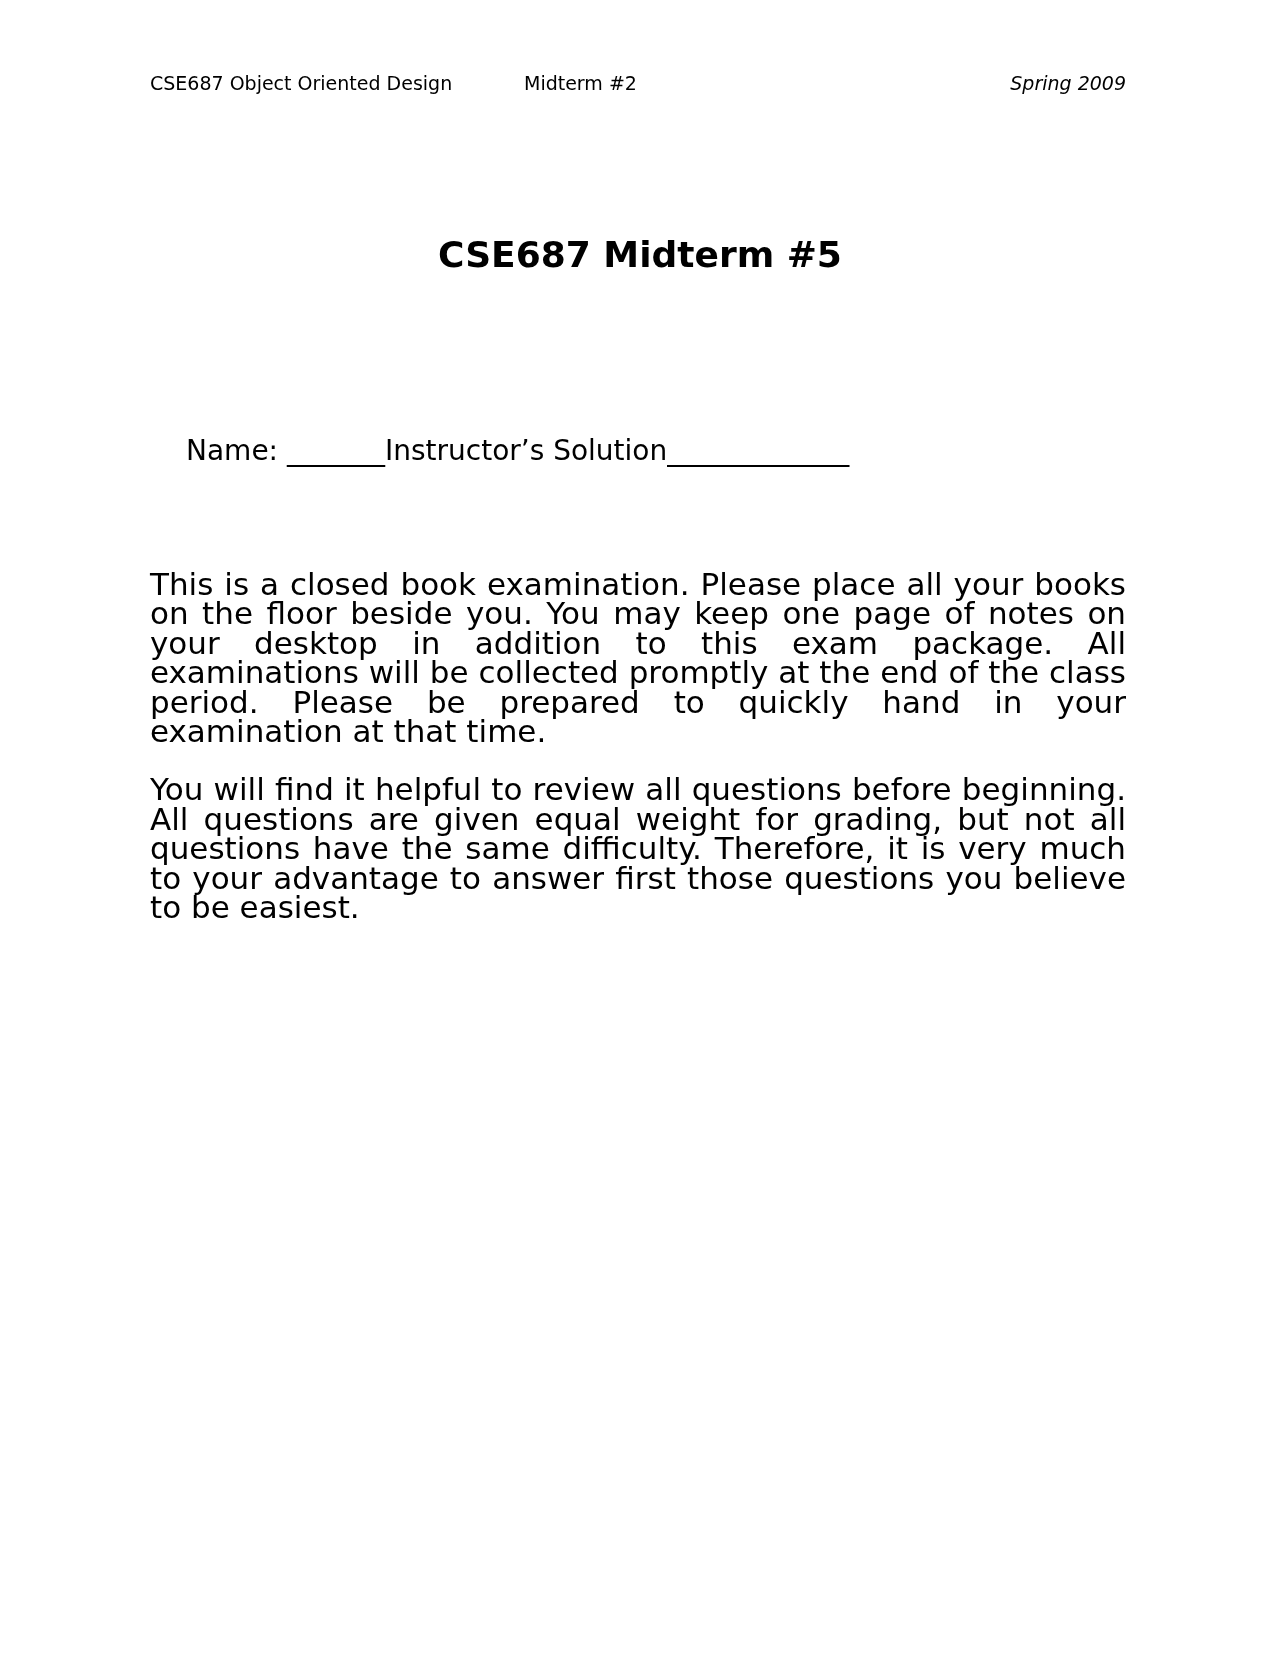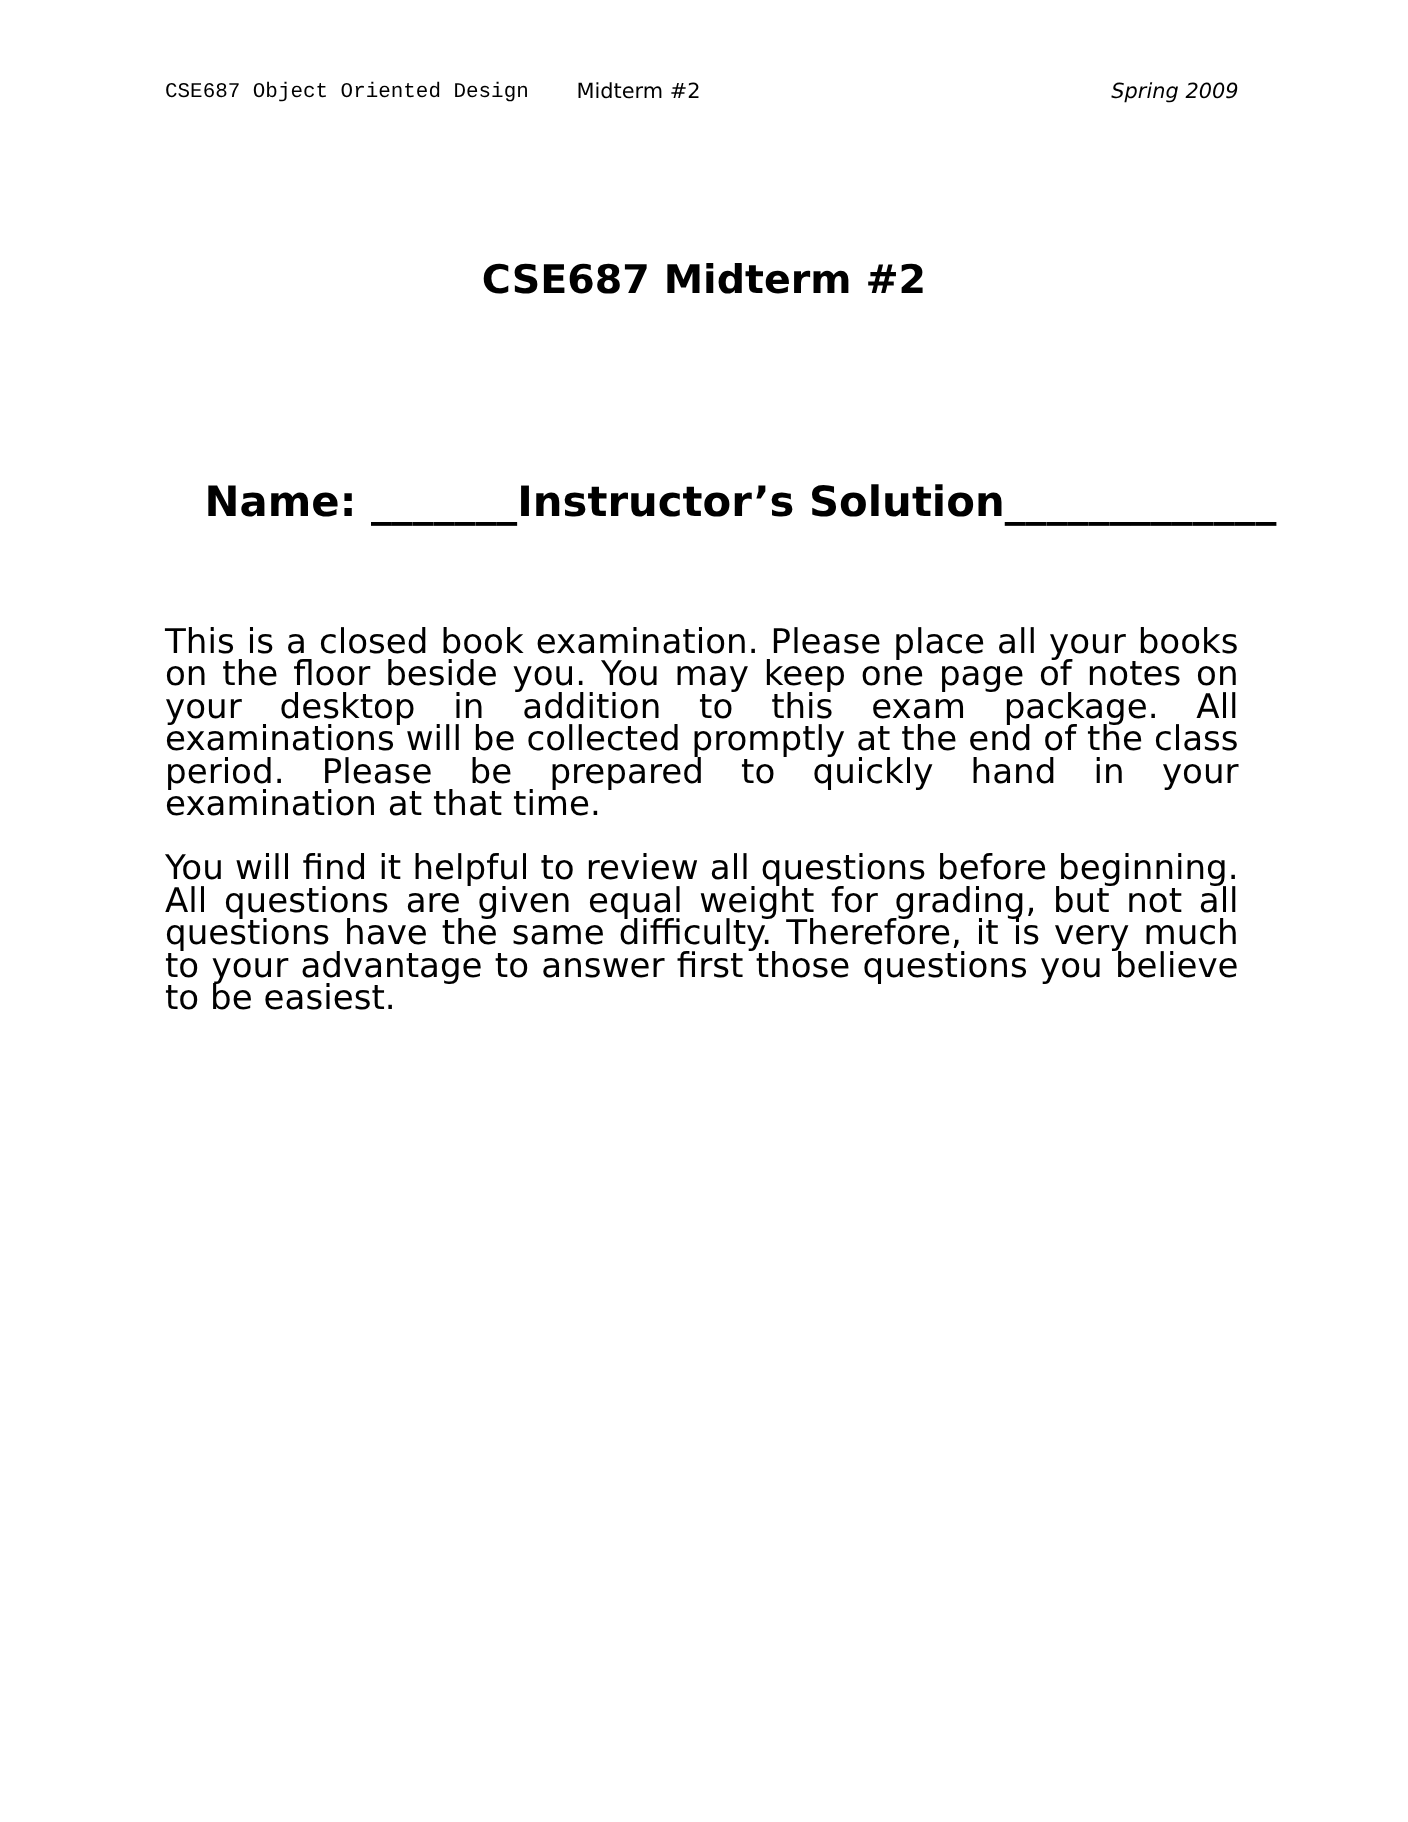--- a/index.html
+++ b/index.html
@@ -1,34 +1,34 @@
 <!DOCTYPE html>
 <html><head>
   <meta charset="utf-8">
   <style>
     html, body { margin: 0; padding: 0; background: #ffffff; }
     body { width: 1280px; height: 1656px; position: relative; color: #000; font-family: "DejaVu Sans", sans-serif; }
     .header { position: absolute; top: 72px; left: 150px; width: 976px; font-size: 19px; }
-    .header .left { position: absolute; left: 0; font-family: Liberation Mono, monospace; }
+    .header .left { position: absolute; left: 0; }
     .header .mid { position: absolute; left: 374px; }
     .header .right { position: absolute; right: 0; font-style: italic; }
     .title { position: absolute; top: 234px; left: 0; width: 1280px; text-align: center; font-size: 36px; font-weight: bold; }
-    .name-line { position: absolute; top: 434px; left: 186px; font-size: 38px; font-weight: bold; white-space: pre; }
+    .name-line { position: absolute; top: 434px; left: 186px; font-size: 28px; font-weight: normal; white-space: pre; }
     .body { position: absolute; top: 570px; left: 150px; width: 976px; font-size: 31px; line-height: 29.4px; text-align: justify; }
     .body p { margin: 0 0 29px 0; }
   </style>
 </head>
 <body>
 
 <div class="header">
   <span class="left">CSE687 Object Oriented Design</span>
   <span class="mid">Midterm #2</span>
   <span class="right">Spring 2009</span>
 </div>
 
-<div class="title">CSE687 Midterm #2</div>
+<div class="title">CSE687 Midterm #5</div>
 
 <div class="name-line"><span>Name:</span><span> _______Instructor’s Solution_____________</span></div>
 
 <div class="body">
   <p>This is a closed book examination.  Please place all your books on the floor beside you.  You may keep one page of notes on your desktop in addition to this exam package.  All examinations will be collected promptly at the end of the class period.  Please be prepared to quickly hand in your examination at that time.</p>
   <p>You will find it helpful to review all questions before beginning.  All questions are given equal weight for grading, but not all questions have the same difficulty.  Therefore, it is very much to your advantage to answer first those questions you believe to be easiest.</p>
 </div>
 
 </body></html>

